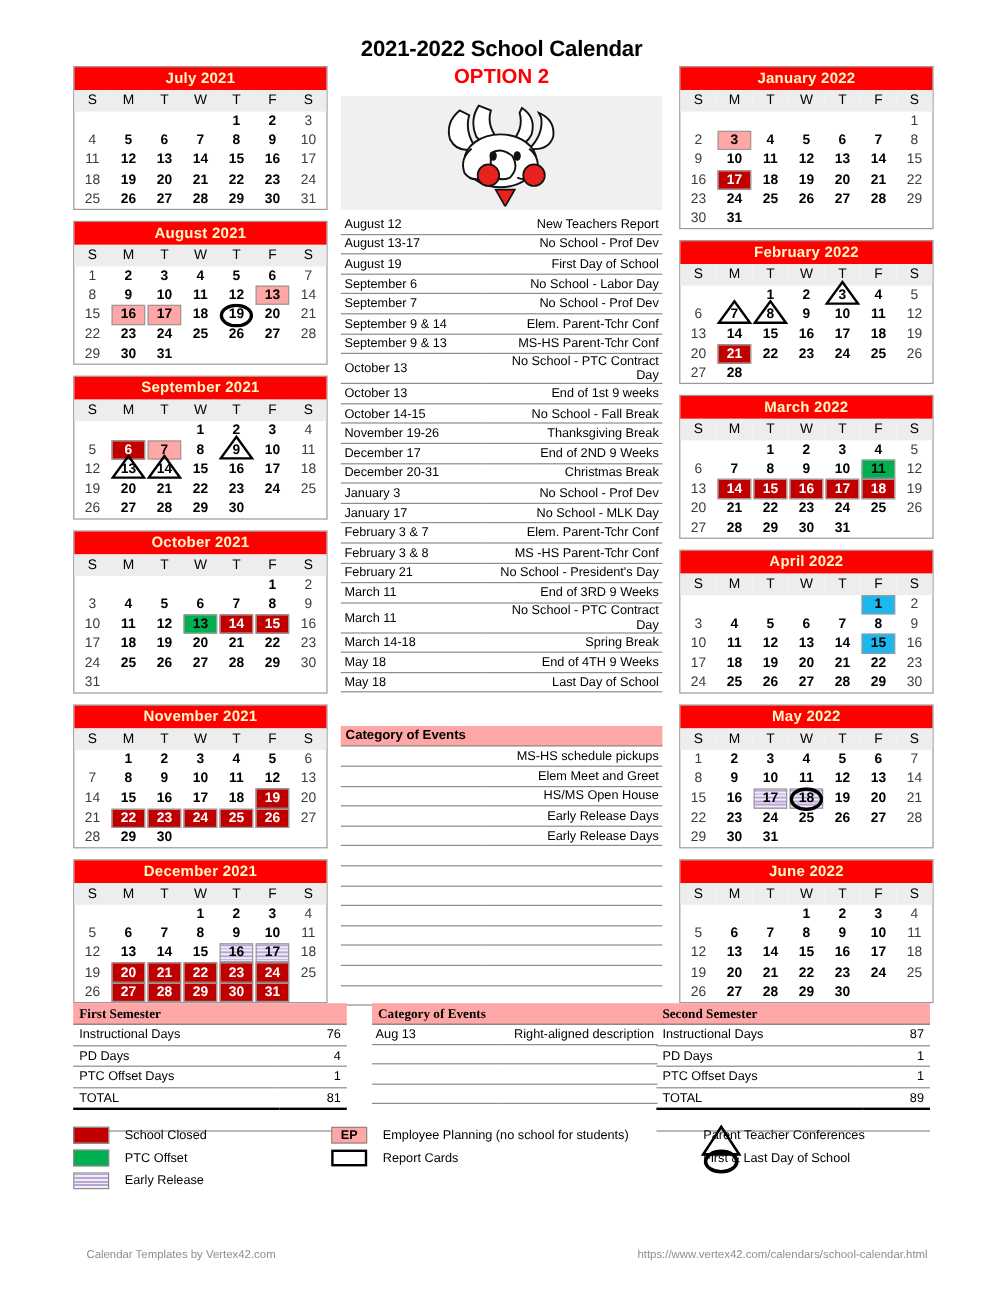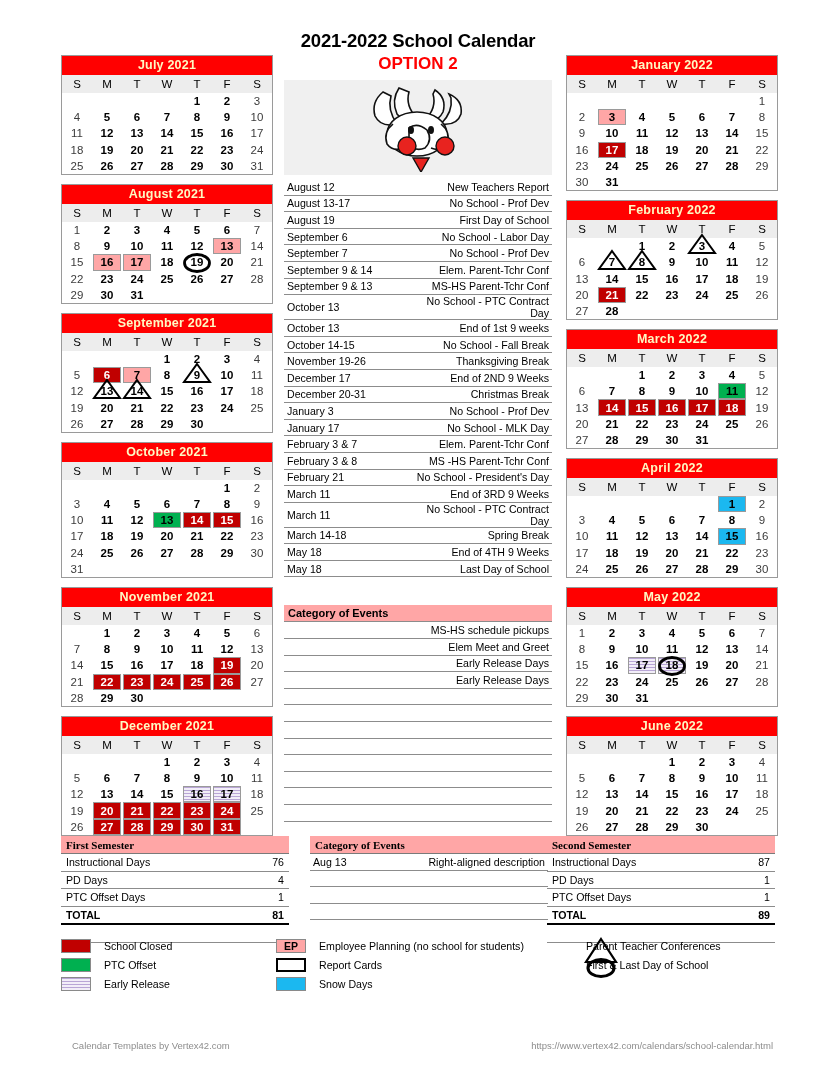--- a/index.html
+++ b/index.html
@@ -75,21 +75,21 @@
 
   
   .sum{position:absolute;top:836px;width:228px;}
   .sum-left{left:61px;}
   .sum-mid{left:310px;width:238px;}
   .sum-right{left:547px;}
   .sum-head{background:#FFA6A6;font-size:11px;font-weight:bold;padding:2.5px 5px;border-bottom:1px solid #7a7a7a;font-family:Liberation Serif, serif;}
   table.sumt{border-collapse:collapse;width:100%;table-layout:fixed;}
   table.sumt td{font-size:10.6px;height:16.5px;padding:0 5px;border-bottom:1px solid #8c8c8c;}
   table.sumt td.v{text-align:right;width:46px;}
-  table.sumt tr.total td{font-weight:bold;}
+  table.sumt tr.total td{font-weight:normal;}
   table.sumt tr.thick td{border-bottom:2px solid #000;}
 
   
   .legend{position:absolute;left:61px;top:936px;width:715px;}
   .lg-row{display:flex;align-items:flex-start;}
   .lg-col{display:flex;flex-direction:column;}
   .lg-c1{width:215px;}
   .lg-c2{width:310px;}
   .lg-c3{width:190px;position:relative;}
   .lg-item{display:flex;align-items:center;height:19px;}
@@ -650,20 +650,24 @@
     <div class="cat-head">Category of Events</div>
     <table class="events" style="margin-top:0">
       <tbody id="cat-body">
           <tr>
             <td class="date">&nbsp;</td>
             <td class="desc">MS-HS schedule pickups</td>
           </tr>
           <tr>
             <td class="date">&nbsp;</td>
             <td class="desc">Elem Meet and Greet</td>
+          </tr>
+          <tr>
+            <td class="date">&nbsp;</td>
+            <td class="desc">HS/MS Open House</td>
           </tr>
           <tr>
             <td class="date">&nbsp;</td>
             <td class="desc">Early Release Days</td>
           </tr>
           <tr>
             <td class="date">&nbsp;</td>
             <td class="desc">Early Release Days</td>
           </tr>
           <tr>
@@ -1206,24 +1210,20 @@
         </div>
       <div class="lg-col lg-c2" id="lg2">
           <div class="lg-item">
             <span class="swatch sw-ep">EP</span>
             <span class="lg-label">Employee Planning (no school for students)</span>
           </div>
           <div class="lg-item">
             <span class="swatch sw-rc"></span>
             <span class="lg-label">Report Cards</span>
           </div>
-          <div class="lg-item">
-            <span class="swatch sw-snow"></span>
-            <span class="lg-label">Snow Days</span>
-          </div>
         </div>
       <div class="lg-col lg-c3">
         <svg class="lg-shapes" viewBox="0 0 46 44">
           <path d="M23 3 L38 26 L8 26 Z" fill="none" stroke="#000" stroke-width="2.2"></path>
           <ellipse cx="23" cy="32" rx="13" ry="8.5" fill="none" stroke="#000" stroke-width="3"></ellipse>
         </svg>
         <div class="lg-txt">
           <div class="lg-item">
               <span class="lg-label">Parent Teacher Conferences</span>
             </div>

